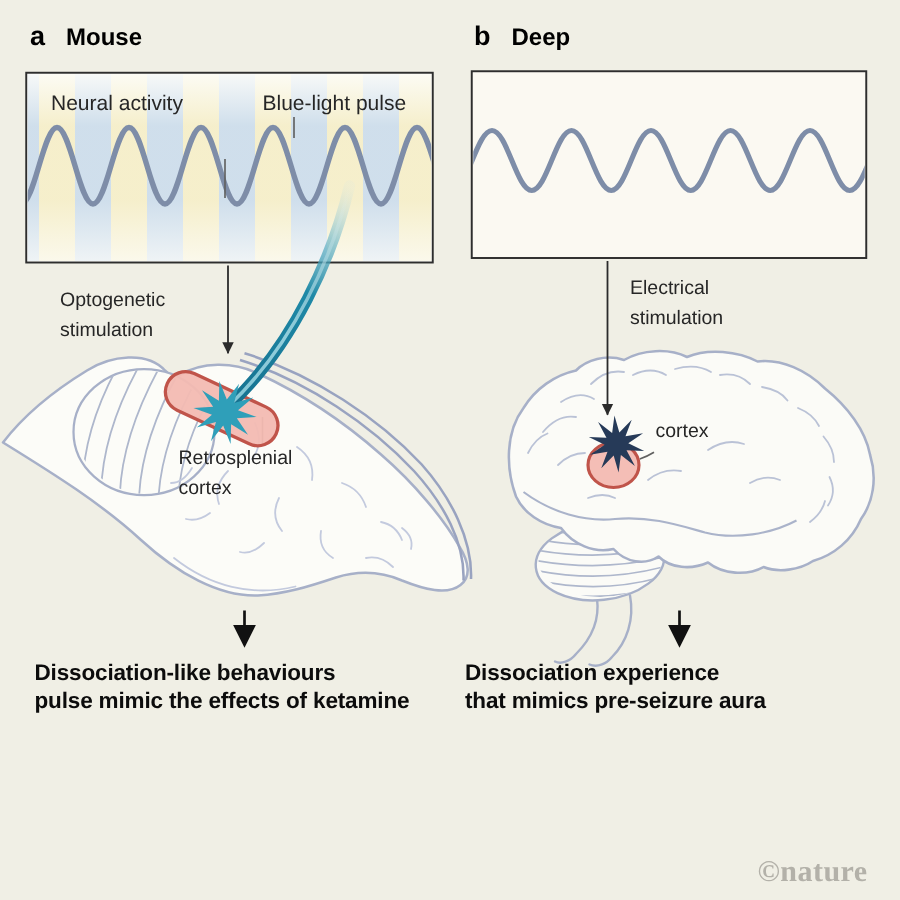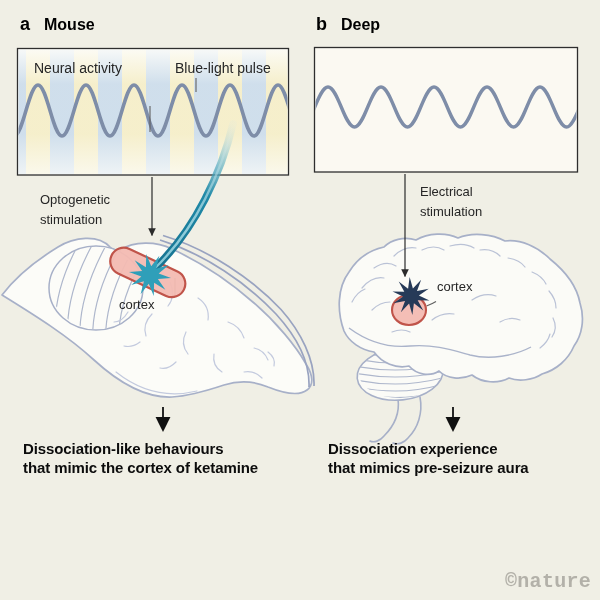--- a/index.html
+++ b/index.html
@@ -5,21 +5,21 @@
   html,body{margin:0;padding:0;background:#f0efe5;}
   .stage{position:relative;width:600px;height:600px;background:#f0efe5;overflow:hidden;
          font-family:"Liberation Sans","DejaVu Sans",sans-serif;color:#242424;}
   .stage svg{position:absolute;left:0;top:0;}
   .lbl{position:absolute;font-size:14px;line-height:18px;color:#262626;white-space:nowrap;}
   .lbl2{position:absolute;font-size:13px;line-height:20px;color:#262626;white-space:nowrap;}
   .title{position:absolute;display:flex;align-items:baseline;}
   .panel-letter{font-weight:bold;font-size:18px;color:#000;margin-right:14px;}
   .panel-name{font-weight:bold;font-size:16px;color:#000;}
   .outcome{position:absolute;font-weight:bold;font-size:15px;line-height:19px;color:#0c0c0c;letter-spacing:-0.1px;}
-  .logo{position:absolute;left:505px;top:570px;font-family:Liberation Mono, monospace;
+  .logo{position:absolute;left:505px;top:570px;font-family:Liberation Serif, serif;
         font-weight:bold;font-size:20px;color:#b3b1a9;letter-spacing:0.3px;}
 </style>
 </head>
 <body>
 
 <div class="stage">
 
 <svg width="600" height="600" viewBox="0 0 600 600">
   <defs>
     <clipPath id="clipA">
@@ -210,34 +210,35 @@
   </div>
 
   <div class="lbl" style="left:34px;top:59px;">Neural activity</div>
   <div class="lbl" style="left:175px;top:59px;">Blue-light pulse</div>
 
   <div class="lbl2" style="left:40px;top:190px;">
     <div>Optogenetic</div>
     <div>stimulation</div>
   </div>
   <div class="lbl2" style="left:119px;top:295px;">
+    <div>Retrosplenial</div>
     <div>cortex</div>
   </div>
 
   <div class="lbl2" style="left:420px;top:182px;">
     <div>Electrical</div>
     <div>stimulation</div>
   </div>
   <div class="lbl2" style="left:437px;top:277px;">
     <div>cortex</div>
   </div>
 
   <div class="outcome" style="left:23px;top:439px;width:282px;">
     <div>Dissociation-like behaviours</div>
-    <div>that mimic the cortex of ketamine</div>
-  </div>
-  <div class="outcome" style="left:328px;top:439px;width:272px;">
+    <div>pulse mimic the effects of ketamine</div>
+  </div>
+  <div class="outcome" style="left:310px;top:439px;width:272px;">
     <div>Dissociation experience</div>
     <div>that mimics pre-seizure aura</div>
   </div>
 
   <div class="logo">©nature</div>
 </div>
 
 </body></html>

